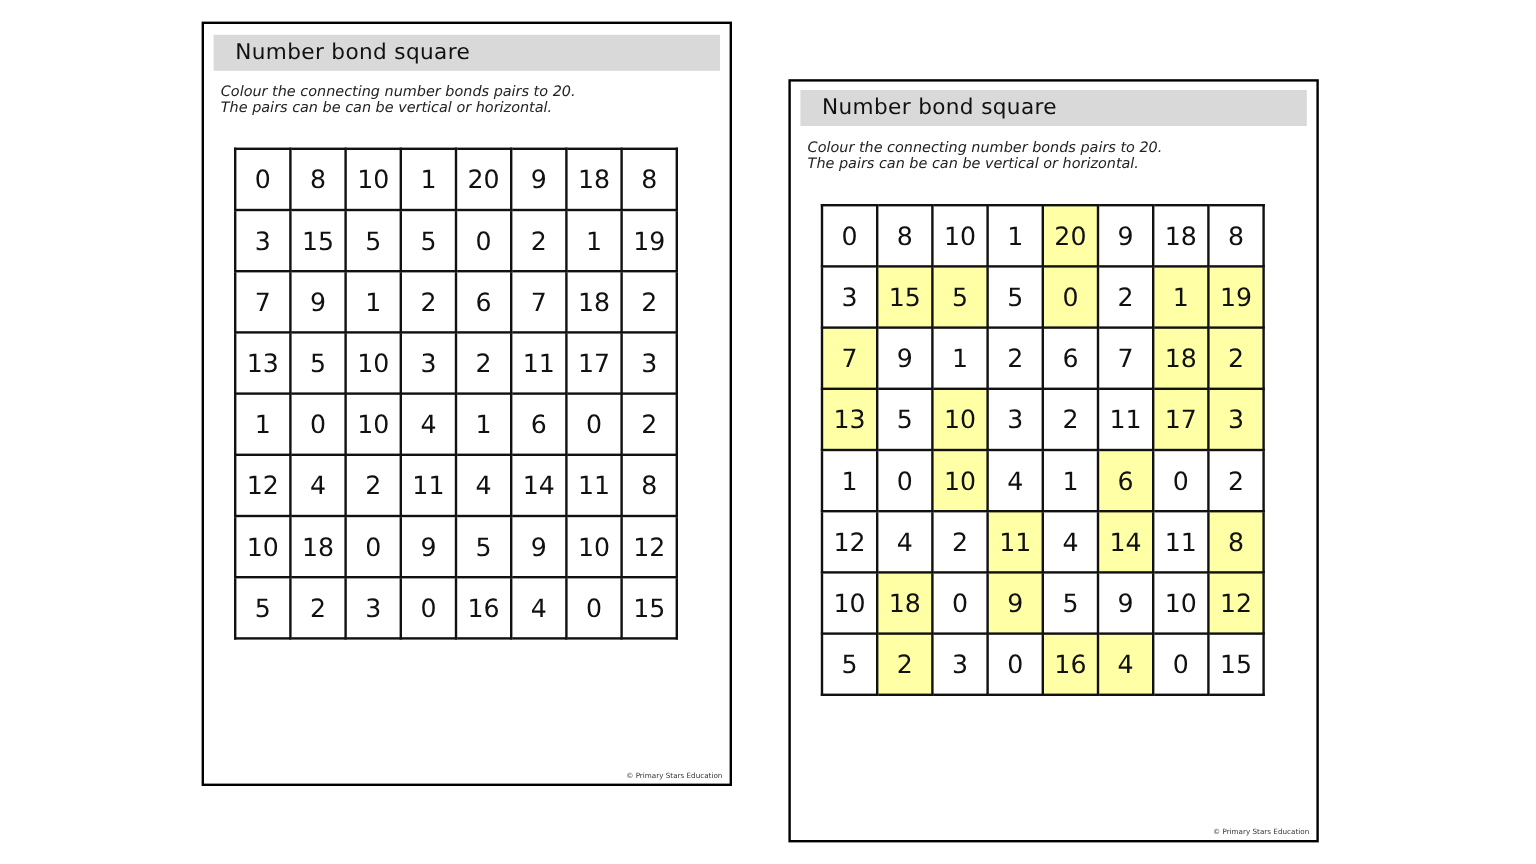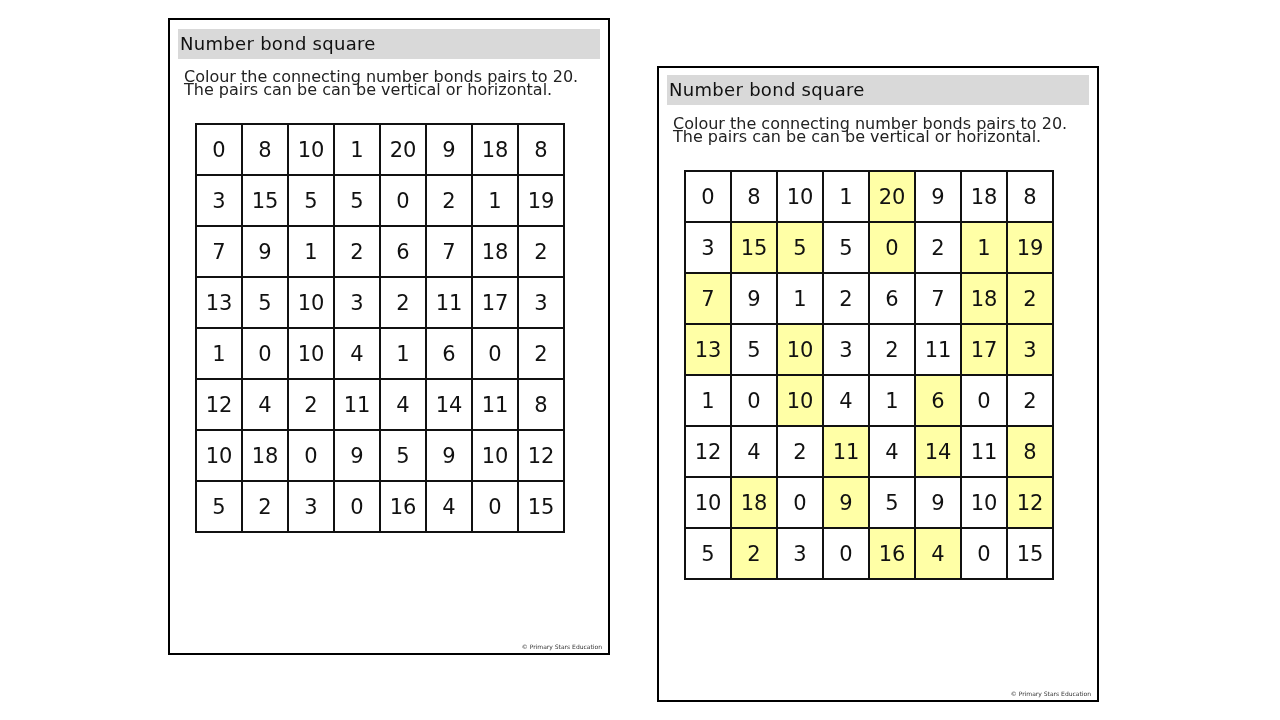--- a/index.html
+++ b/index.html
@@ -5,25 +5,25 @@
   html, body { margin: 0; padding: 0; }
   body {
     width: 1280px; height: 720px; background: #ffffff; position: relative; overflow: hidden;
     font-family: "DejaVu Sans", sans-serif; color: #111;
   }
   .sheet {
     position: absolute; background: #fff; border: 2px solid #000; box-sizing: border-box;
   }
   .title-bar {
     position: absolute; background: #d9d9d9; box-sizing: border-box;
-    font-size: 18px; line-height: 29px; padding-left: 2px; color: #111;
+    font-size: 18px; line-height: 29px; padding-left: 18px; color: #111;
     letter-spacing: 0.3px;
   }
   .instructions {
-    position: absolute; font-size: 16px; line-height: 13px; color: #222;
+    position: absolute; font-size: 12px; line-height: 13px; color: #222; font-style: italic;
   }
   .grid {
     position: absolute; border-collapse: collapse; table-layout: fixed;
   }
   .grid td {
     border: 2px solid #111; text-align: center; vertical-align: middle;
     font-size: 21px; width: 46px; height: 51px; padding: 0; color: #111;
     box-sizing: border-box;
   }
   .grid td.hl { background: #ffffa6; }

